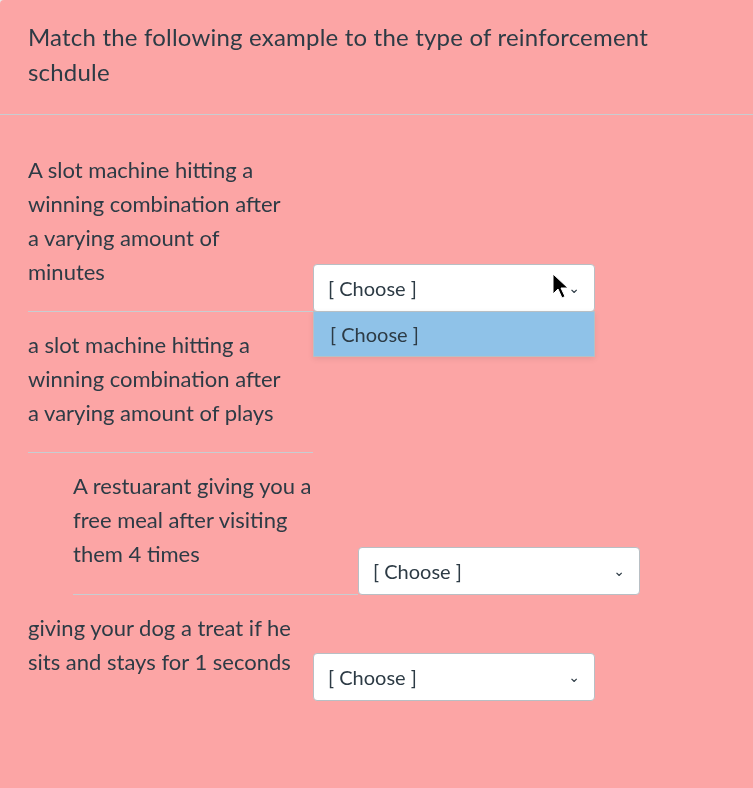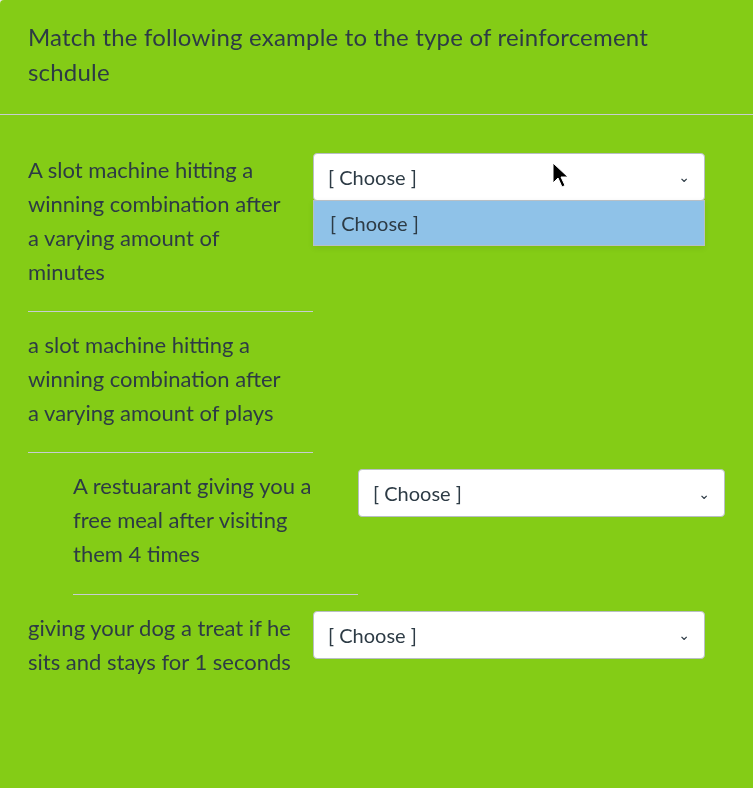--- a/index.html
+++ b/index.html
@@ -7,57 +7,57 @@
     margin: 0;
     padding: 0;
     font-family: "Lato", "Helvetica Neue", Arial, sans-serif;
     background: #e8e9ea;
     width: 753px;
     height: 788px;
     overflow: hidden;
     color: #2d3b45;
   }
   .surface {
-    background: #84cc16;
+    background: #fca5a5;
     padding: 20px 0 32px 0;
     min-height: 100%;
     border-radius: 4px 0 0 0;
   }
   .question-title {
     font-size: 24px;
     line-height: 1.45;
     padding: 0 28px 24px 28px;
     color: #2d3b45;
     letter-spacing: 0.2px;
   }
   .divider {
     height: 1px;
     background: #c7cdd1;
     margin: 0 0 28px 0;
   }
   .row {
     display: flex;
-    align-items: flex-start;
+    align-items: flex-end;
     padding: 0 28px;
     position: relative;
   }
   .row + .row { margin-top: 0; }
   .prompt {
     flex: 0 0 285px;
     font-size: 22px;
     line-height: 1.55;
     padding: 10px 18px 22px 0;
     color: #2d3b45;
     border-bottom: 1px solid #c7cdd1;
   }
   .row:last-of-type .prompt { border-bottom: none; }
   .select-wrap {
     position: relative;
     margin-top: 10px;
-    width: 392px;
+    width: 282px;
   }
   .select-box {
     background: #ffffff;
     border: 1px solid #b8bfc4;
     border-radius: 4px;
     height: 48px;
     display: flex;
     align-items: center;
     justify-content: space-between;
     padding: 0 14px;

